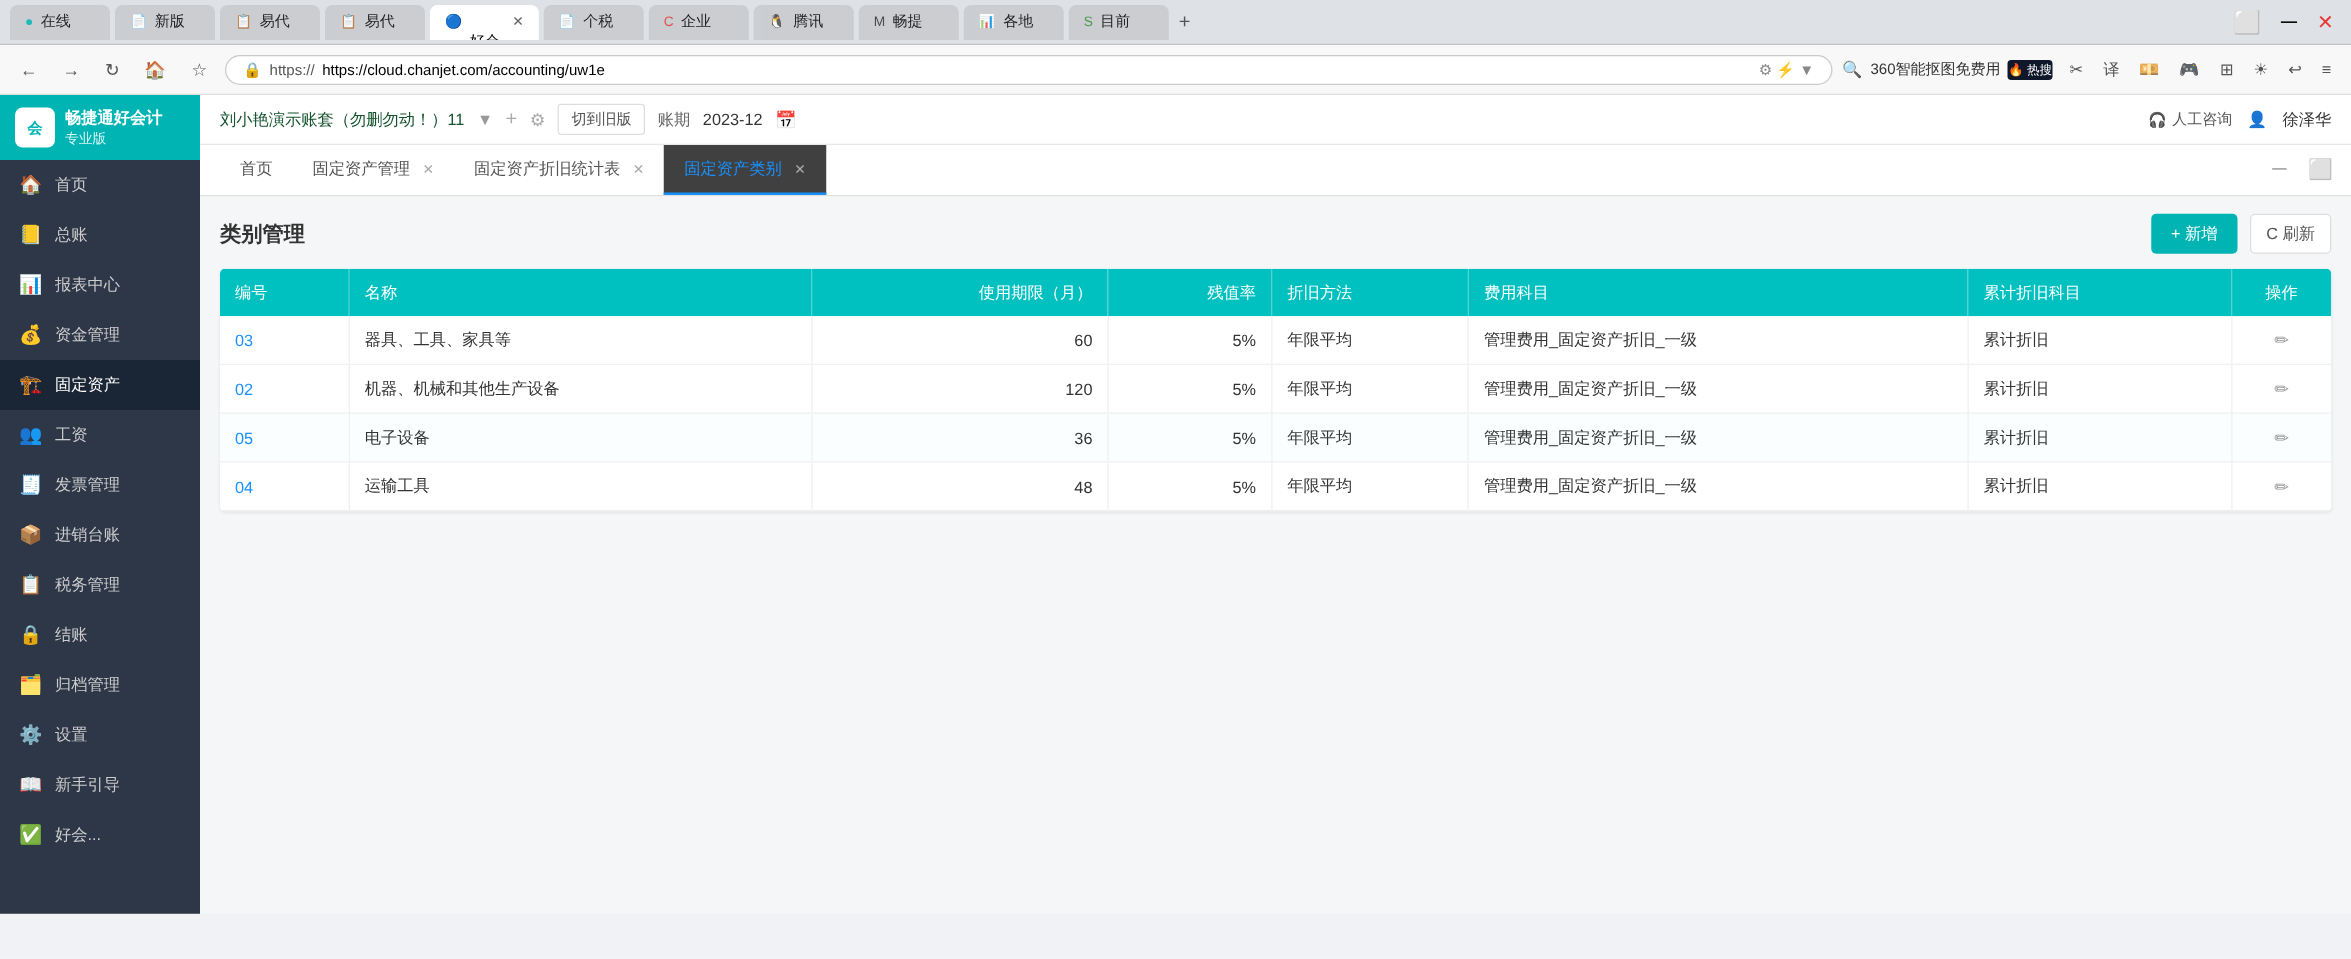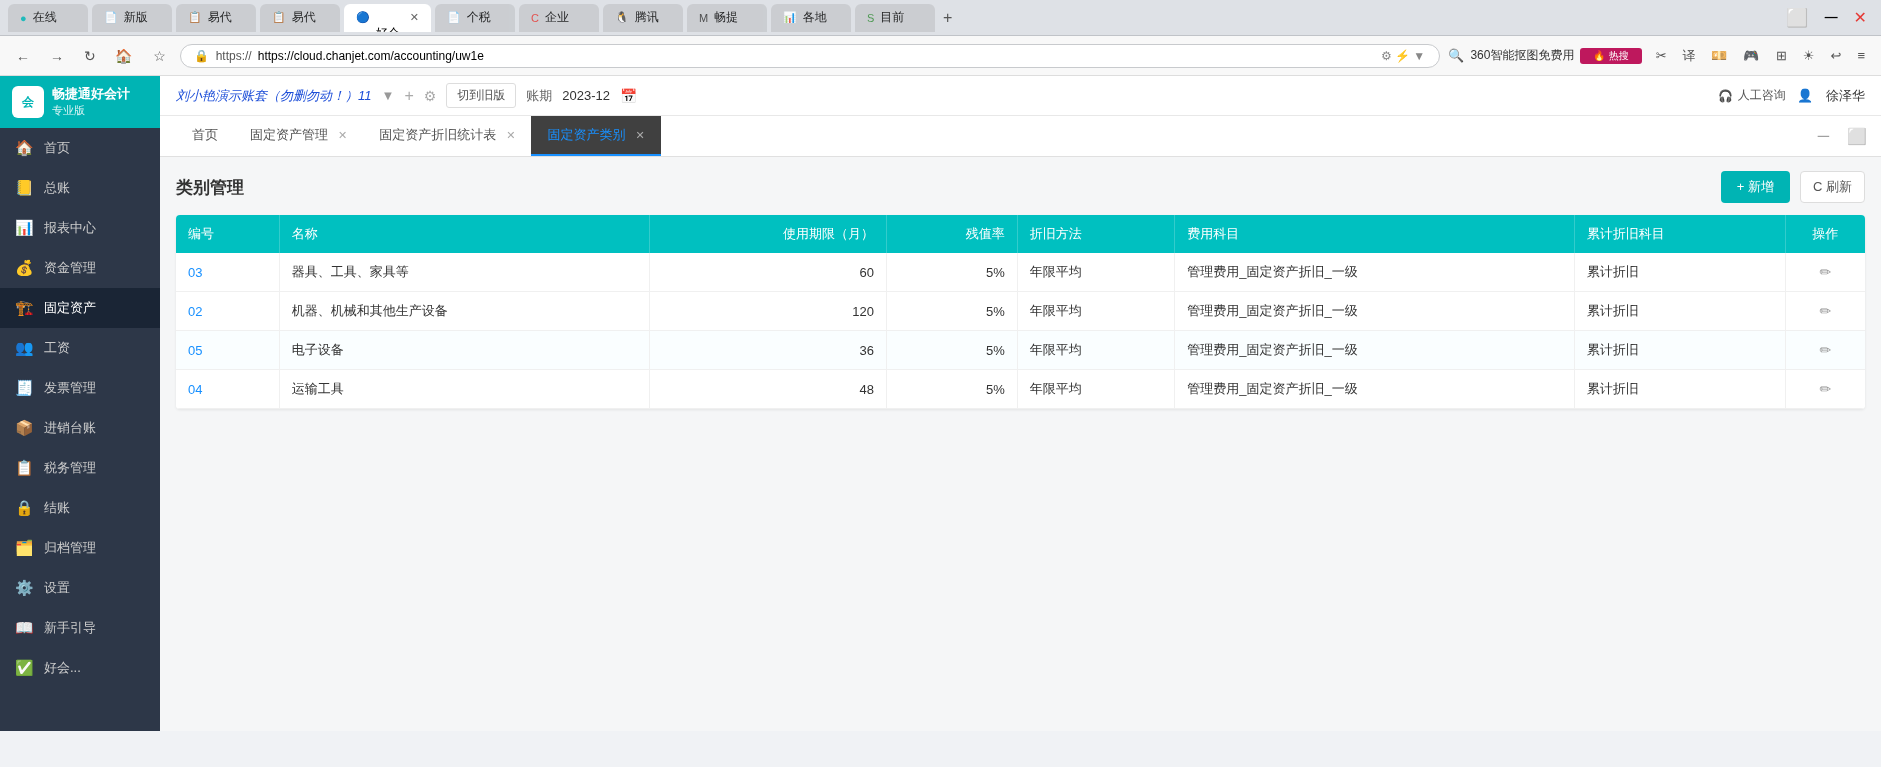--- a/index.html
+++ b/index.html
@@ -13,21 +13,21 @@
     .tab-close { cursor: pointer; color: #666; font-size: 11px; margin-left: 4px; }
     .tab-add { background: none; border: none; font-size: 16px; color: #555; cursor: pointer; padding: 0 4px; }
 
     
     .address-bar { background: #f8f8f8; height: 40px; display: flex; align-items: center; padding: 0 10px; gap: 8px; border-bottom: 1px solid #ddd; }
     .nav-btn { background: none; border: none; cursor: pointer; color: #555; font-size: 14px; padding: 4px 6px; border-radius: 4px; }
     .url-bar { flex: 1; background: #fff; border: 1px solid #c8cacd; border-radius: 16px; padding: 4px 14px; font-size: 12px; color: #333; display: flex; align-items: center; gap: 6px; }
     .url-text { color: #555; font-size: 12px; }
     .url-highlight { color: #000; }
     .search-area { display: flex; align-items: center; gap: 6px; font-size: 12px; color: #333; }
-    .hot-badge { background: #be185d; color: #fff; font-size: 10px; padding: 1px 13px; border-radius: 3px; }
+    .hot-badge { background: #0f172a; color: #fff; font-size: 10px; padding: 1px 0; border-radius: 3px; }
     .toolbar-icons { display: flex; gap: 4px; align-items: center; }
     .toolbar-icon { background: none; border: none; cursor: pointer; font-size: 13px; color: #555; padding: 3px 6px; border-radius: 4px; }
 
     
     .main-layout { display: flex; height: calc(767px - 36px - 40px - 36px); }
 
     
     .sidebar { width: 160px; background: #2d3748; color: #fff; display: flex; flex-direction: column; overflow-y: auto; flex-shrink: 0; }
     .sidebar-logo { background: #00b4b4; padding: 10px 12px; display: flex; align-items: center; gap: 8px; cursor: pointer; }
     .sidebar-logo-icon { width: 32px; height: 32px; background: #fff; border-radius: 6px; display: flex; align-items: center; justify-content: center; }
@@ -48,21 +48,21 @@
     .data-table thead th:last-child { border-right: none; text-align: center; }
     .data-table tbody tr { border-bottom: 1px solid #f0f0f0; }
     .data-table tbody td { padding: 10px 12px; font-size: 13px; color: #333; border-right: 1px solid #f0f0f0; }
     .data-table tbody td:last-child { border-right: none; text-align: center; }
     .data-table tbody td.code { color: #1890ff; cursor: pointer; }
     .data-table tbody td.num { text-align: right; }
     .edit-icon { color: #999; cursor: pointer; font-size: 14px; }
 
     
     .top-bar { background: #fff; height: 40px; display: flex; align-items: center; padding: 0 16px; border-bottom: 1px solid #e8e8e8; gap: 10px; }
-    .account-name { font-size: 13px; color: #1d4ed8; font-weight: 500; font-style: italic; }
+    .account-name { font-size: 13px; color: #14532d; font-weight: 500; }
     .period-label { font-size: 13px; color: #666; }
     .period-value { font-size: 13px; color: #333; font-weight: 500; }
     .btn-switch { border: 1px solid #ddd; background: #fff; padding: 3px 10px; border-radius: 3px; font-size: 12px; cursor: pointer; color: #555; }
     .top-bar-right { margin-left: auto; display: flex; align-items: center; gap: 12px; }
     .service-btn { font-size: 12px; color: #555; cursor: pointer; display: flex; align-items: center; gap: 4px; }
     .user-name { font-size: 13px; color: #333; }
 
     
     .window-close-btn { background: none; border: none; cursor: pointer; color: #999; font-size: 16px; padding: 2px 6px; }
 

